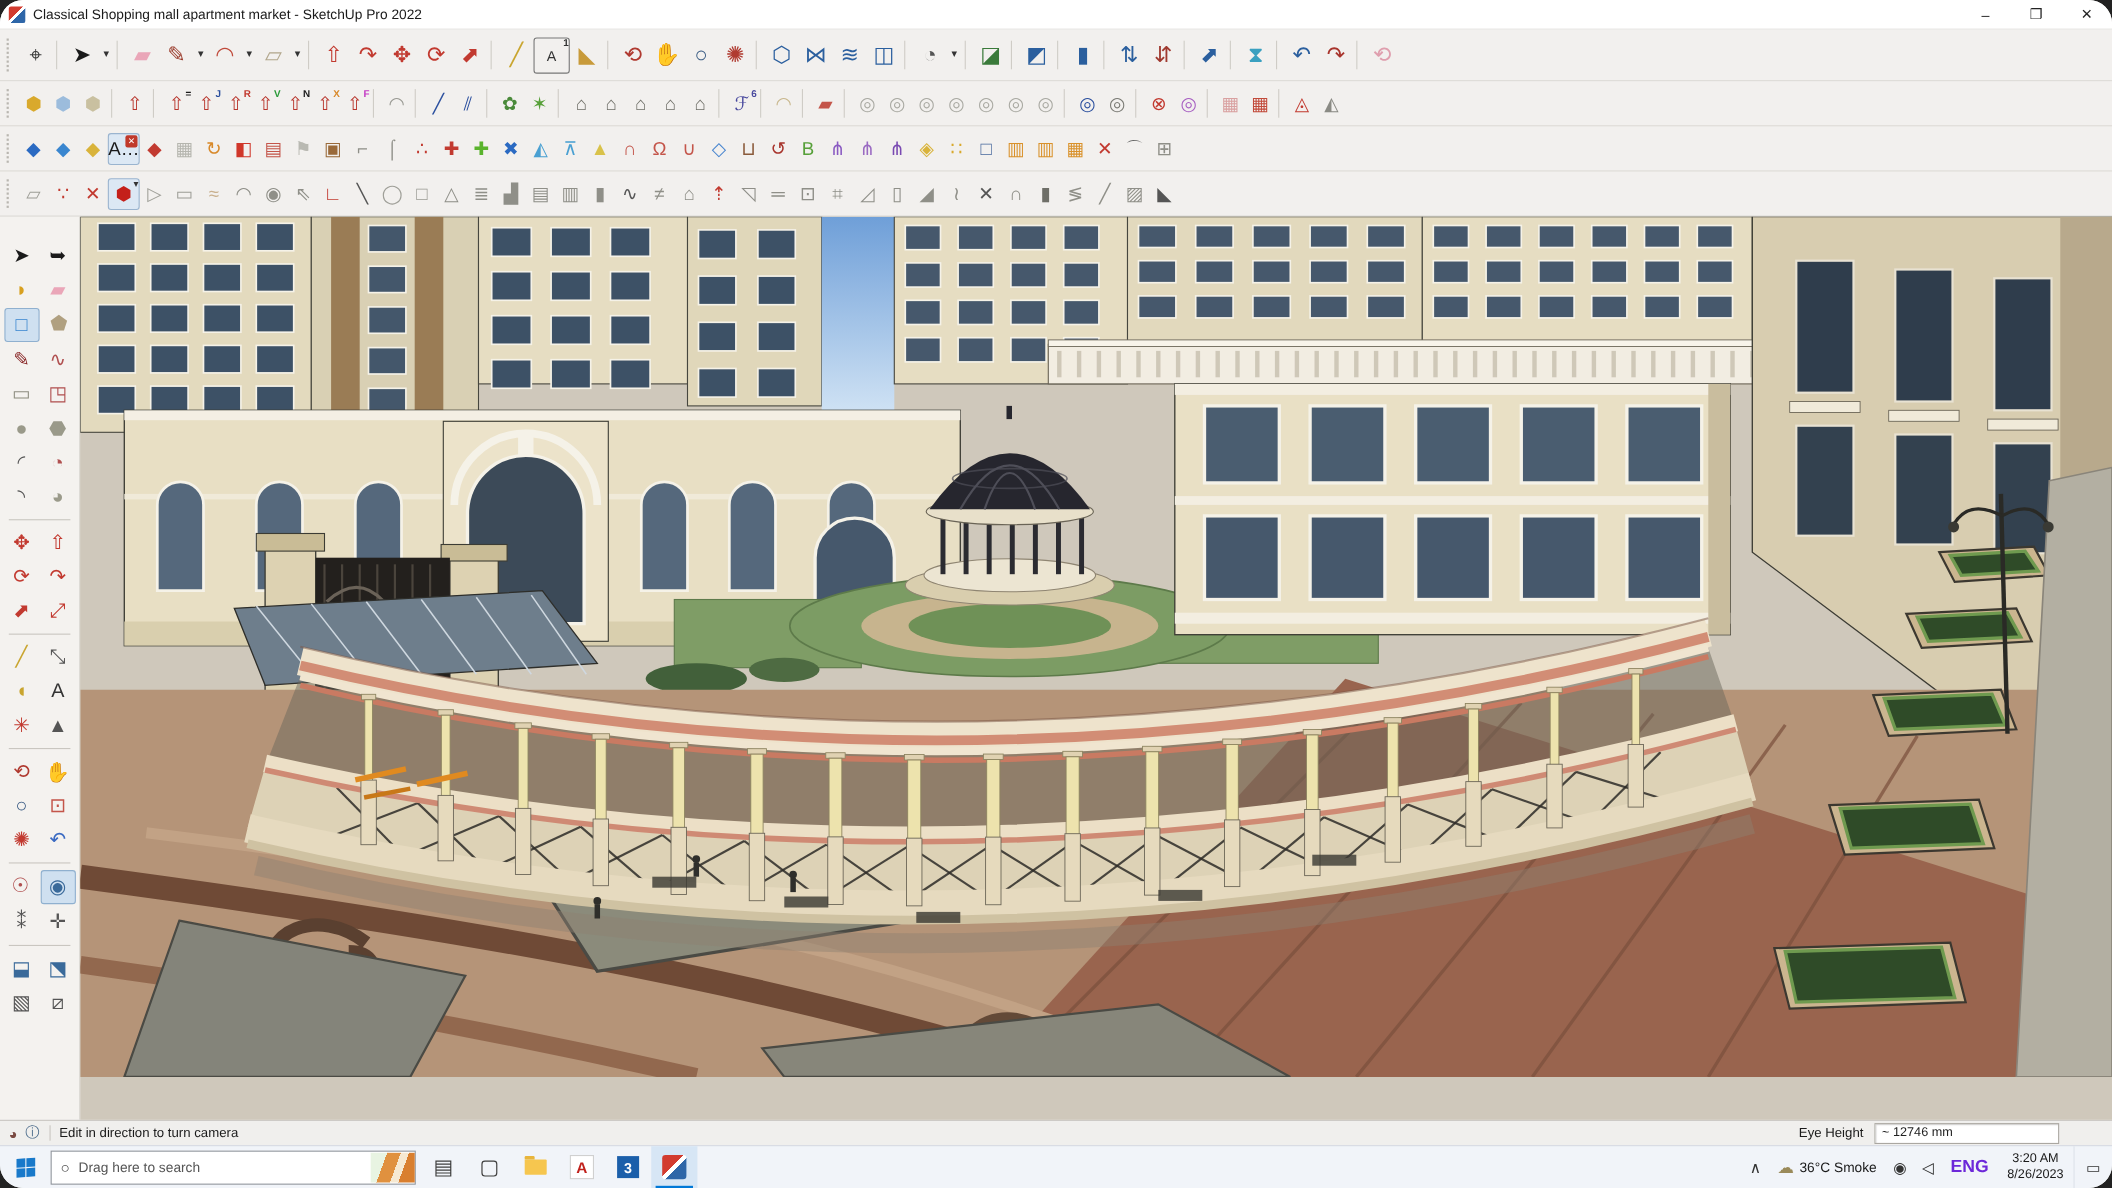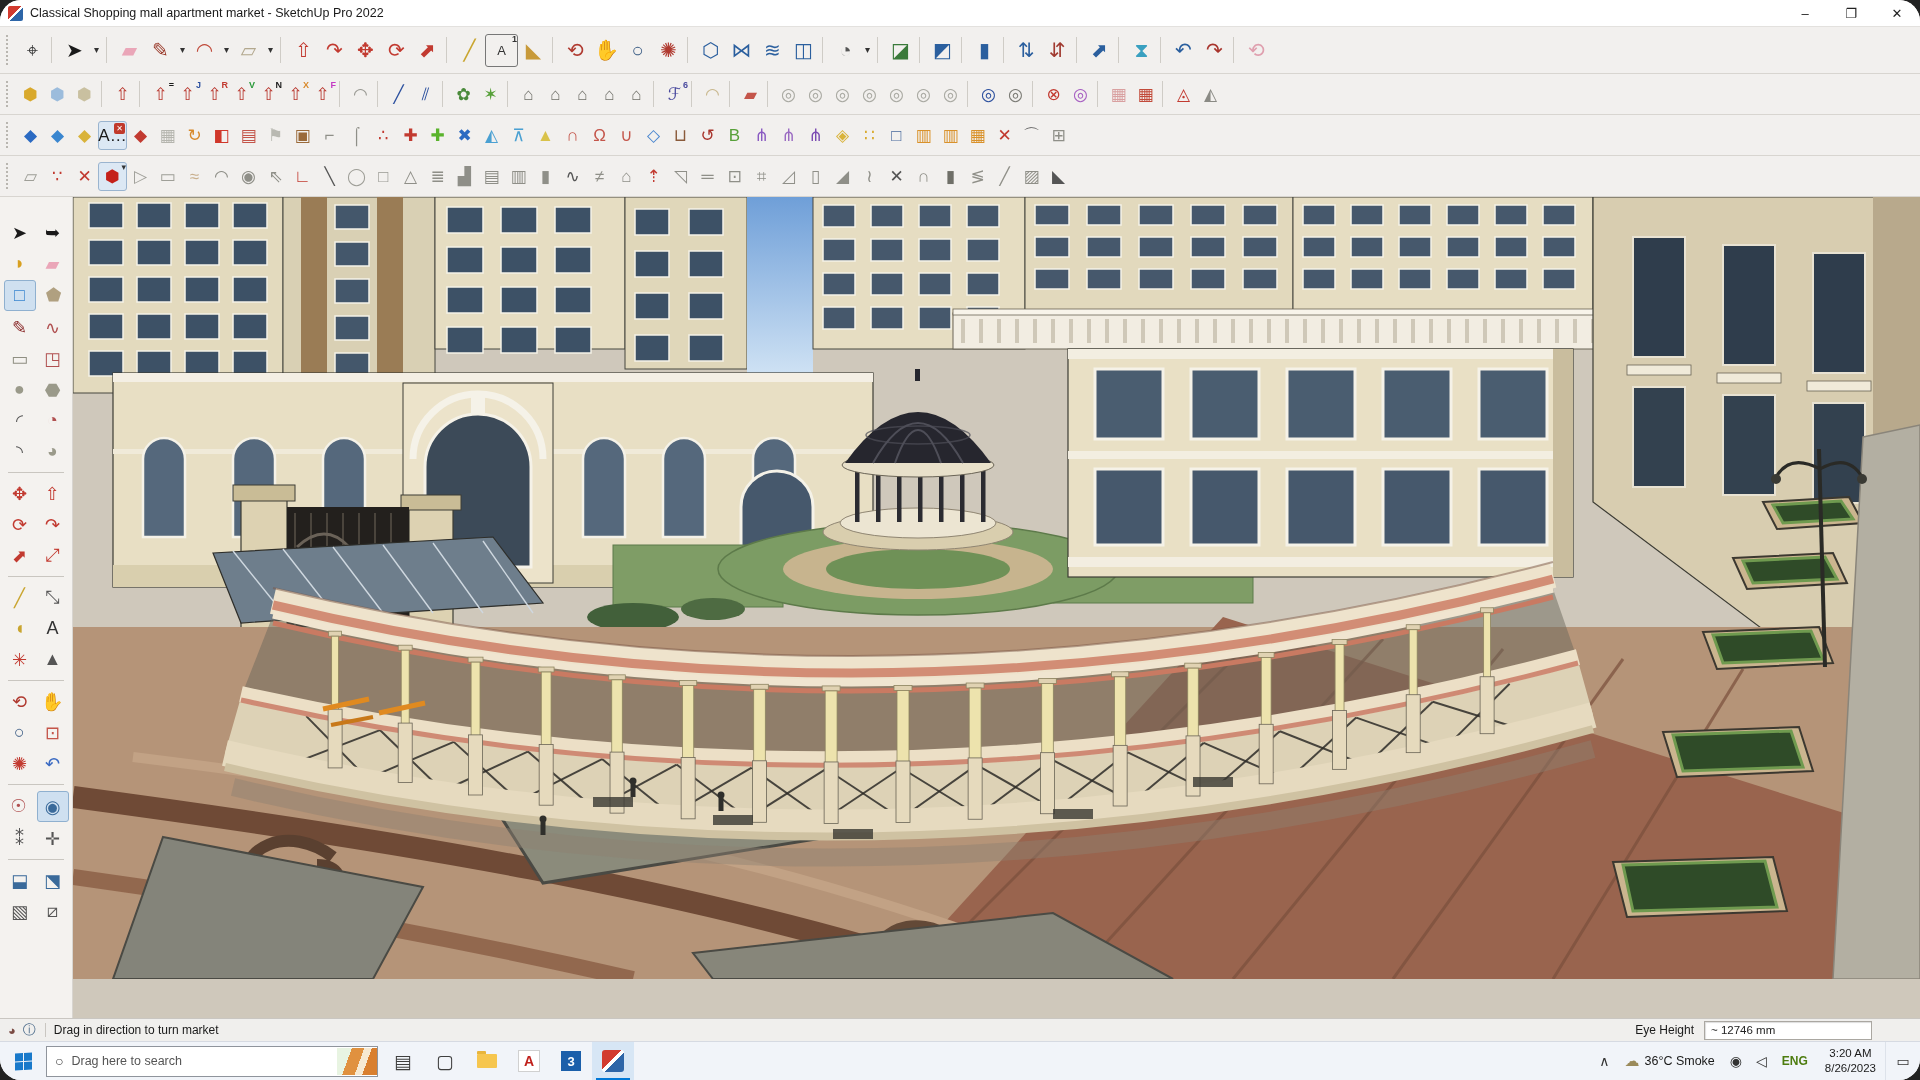--- a/index.html
+++ b/index.html
@@ -56,21 +56,21 @@
   .folder-ico{width:20px;height:14px;background:#f6c64f;border-radius:1px;position:relative;}
   .folder-ico::before{content:"";position:absolute;top:-3px;left:0;width:9px;height:3px;background:#e8b53c;border-radius:1px 1px 0 0;}
   .acro{width:20px;height:20px;background:#fff;border:1px solid #d0d0d0;color:#c0211c;font-weight:bold;font-size:14px;display:flex;align-items:center;justify-content:center;}
   .max3d{width:20px;height:20px;background:#1b5faa;color:#fff;font-weight:bold;font-size:13px;display:flex;align-items:center;justify-content:center;}
   .tb-ico.active{background:#d7e6f5;}
   .tb-ico.active::after{content:"";position:absolute;bottom:0;left:4px;right:4px;height:2px;background:#0078d7;}
   .su-logo-lg{width:22px;height:22px;border-radius:3px;background:linear-gradient(135deg,#d23b2f 0%,#d23b2f 44%,#ffffff 44%,#ffffff 56%,#2e66a8 56%);}
   .tray{margin-left:auto;display:flex;align-items:center;height:100%;}
   .tray-ico{padding:0 7px;font-size:14px;color:#333;height:100%;display:flex;align-items:center;}
   .weather{display:flex;align-items:center;gap:5px;font-size:12.5px;color:#1a1a1a;padding:0 8px;}
-  .lang{font-size:12px;color:#4d7c0f;padding:0 8px;font-weight:bold;}
+  .lang{font-size:16px;color:#6d28d9;padding:0 8px;font-weight:bold;}
   .clock{font-size:11.5px;color:#1a1a1a;text-align:center;line-height:1.3;padding:0 9px;}
   .notif{width:34px;height:100%;display:flex;align-items:center;justify-content:center;font-size:14px;color:#333;border-left:1px solid #dde2ea;}
 </style>
 </head>
 <body>
 
 <div class="app">
 
   <div class="titlebar">
     <div class="su-logo"></div>
@@ -757,21 +757,21 @@
           <line x1="306" y1="516" x2="352" y2="506" stroke="#e08a20" stroke-width="5"></line>
           <line x1="258" y1="528" x2="300" y2="520" stroke="#c87818" stroke-width="4"></line>
         </svg>
     </div>
   </div>
 
   <div class="statusbar">
     <span class="status-ico" style="color:#7a4a42">◕</span>
     <span class="status-ico" style="color:#4a6a8a">ⓘ</span>
     <span class="status-div"></span>
-    <span>Drag in direction to turn market</span>
+    <span>Edit in direction to turn camera</span>
     <span class="eh-label">Eye Height</span>
     <div class="eh-box">~ 12746 mm</div>
   </div>
 
   <div class="taskbar">
     <div class="start">
       <div class="start-grid">
           <div></div>
           <div></div>
           <div></div>

